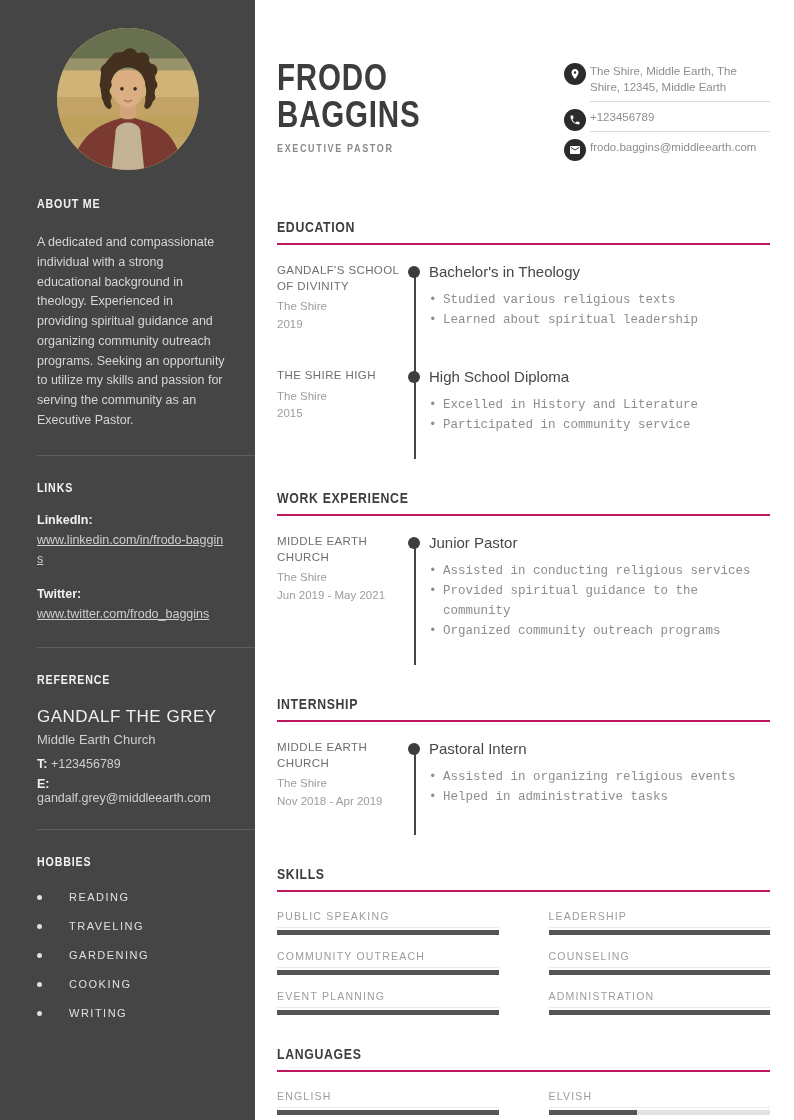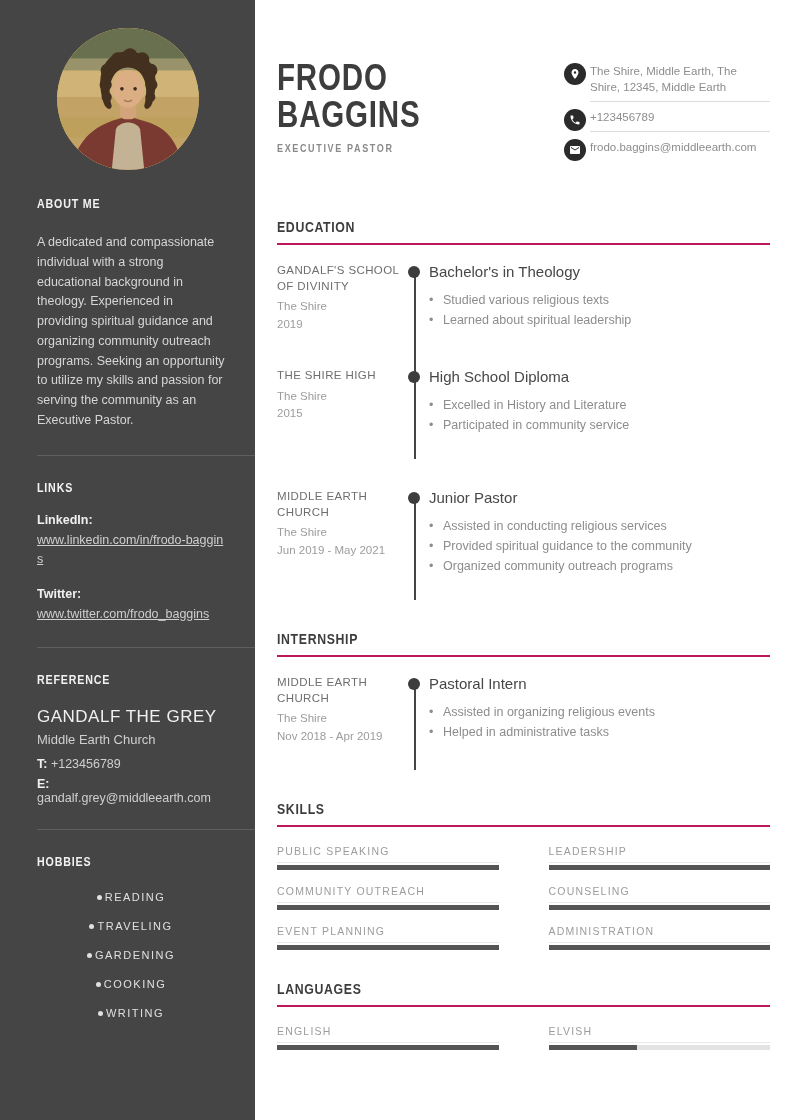--- a/index.html
+++ b/index.html
@@ -16,21 +16,21 @@
   .about-text { margin-top:22px; font-size:12.5px; line-height:1.58; color:#d6d6d6; }
   .side-div { border-top:1px solid #5f5f5f; margin:24px -30px 24px 0; }
   .link-block { margin-top:18px; }
   .link-label { font-size:12.5px; font-weight:bold; color:#f0f0f0; margin-bottom:3px; }
   .link-url { font-size:12.5px; color:#cfcfcf; text-decoration:underline; word-break:break-all; line-height:1.4; cursor:pointer; }
   .ref-name { margin-top:20px; font-size:17px; color:#f0f0f0; letter-spacing:0.5px; }
   .ref-org { margin-top:5px; font-size:13px; color:#cfcfcf; }
   .ref-row { margin-top:6px; font-size:12.5px; color:#cfcfcf; }
   .ref-row .lbl { font-weight:bold; color:#f0f0f0; }
   .hobby-list { margin-top:22px; list-style:none; }
-  .hobby-item { display:flex; align-items:center; gap:3px; font-size:11px; letter-spacing:1.5px; color:#e0e0e0; margin-bottom:17px;justify-content:center; }
+  .hobby-item { display:flex; align-items:center; gap:27px; font-size:11px; letter-spacing:1.5px; color:#e0e0e0; margin-bottom:17px; }
   .hobby-dot { width:5px; height:5px; border-radius:50%; background:#e0e0e0; flex:none; }
 
   
   .main { position:absolute; left:255px; top:4px; width:539px; height:1120px; background:#ffffff; padding:55px 24px 0 22px; }
 
   .header { display:flex; justify-content:space-between; margin-bottom:50px; }
   .name-line { font-size:36px; line-height:37px; font-weight:bold; color:#3d3d3d; letter-spacing:1px; }
   .job-title { margin-top:9px; font-size:11px; font-weight:bold; letter-spacing:2px; color:#8a8a8a; }
   .contact-col { width:206px; padding-top:4px; }
   .contact-row { display:flex; gap:4px; margin-bottom:7px; }
@@ -46,21 +46,21 @@
   .timeline-block { position:relative; padding-bottom:24px; }
   .timeline-block::before { content:""; position:absolute; left:137px; top:12px; bottom:0; width:2px; background:#454545; }
   .t-entry { display:flex; position:relative; margin-bottom:34px; }
   .t-entry:last-child { margin-bottom:0; }
   .t-dot { position:absolute; left:131px; top:3px; width:12px; height:12px; border-radius:50%; background:#3d3d3d; z-index:1; }
   .t-left { width:122px; flex:none; }
   .org { font-size:11.5px; color:#6e6e6e; letter-spacing:0.4px; line-height:1.35; margin-bottom:4px; }
   .muted { font-size:11.5px; color:#9c9c9c; line-height:1.55; }
   .t-right { flex:1; margin-left:30px; }
   .entry-title { font-size:15px; color:#474747; margin-bottom:10px; }
-  .bullets { list-style:none; }
+  .bullets { list-style:none;font-family:Liberation Mono, monospace; }
   .bullets li { position:relative; padding-left:14px; font-size:12.5px; color:#8d8d8d; line-height:1.6; }
   .bullets li::before { content:"•"; position:absolute; left:0; color:#8d8d8d; }
 
   .bar-grid { display:grid; grid-template-columns:1fr 1fr; column-gap:50px; row-gap:15px; }
   .bar-item { }
   .bar-label { font-size:10.5px; letter-spacing:1.2px; color:#9c9c9c; }
   .bar-sep { height:1px; background:#e9e9e9; margin:5px 0 2px 0; }
   .bar-track { height:5px; background:#e3e3e3; }
   .bar-fill { height:5px; background:#555555; }
 </style>
@@ -236,20 +236,21 @@
             <ul class="bullets">
               <li>Excelled in History and Literature</li>
               <li>Participated in community service</li>
             </ul>
           </div>
         </div>
       </div>
     </section>
 
     <section class="section">
+      <div class="sec-head"><span class="t condensed">WORK EXPERIENCE</span></div>
       <div class="timeline-block">
         <div class="t-entry">
           <span class="t-dot"></span>
           <div class="t-left">
             <div class="org">MIDDLE EARTH CHURCH</div>
             <div class="muted">The Shire</div>
             <div class="muted">Jun 2019 - May 2021</div>
           </div>
           <div class="t-right">
             <div class="entry-title">Junior Pastor</div>

